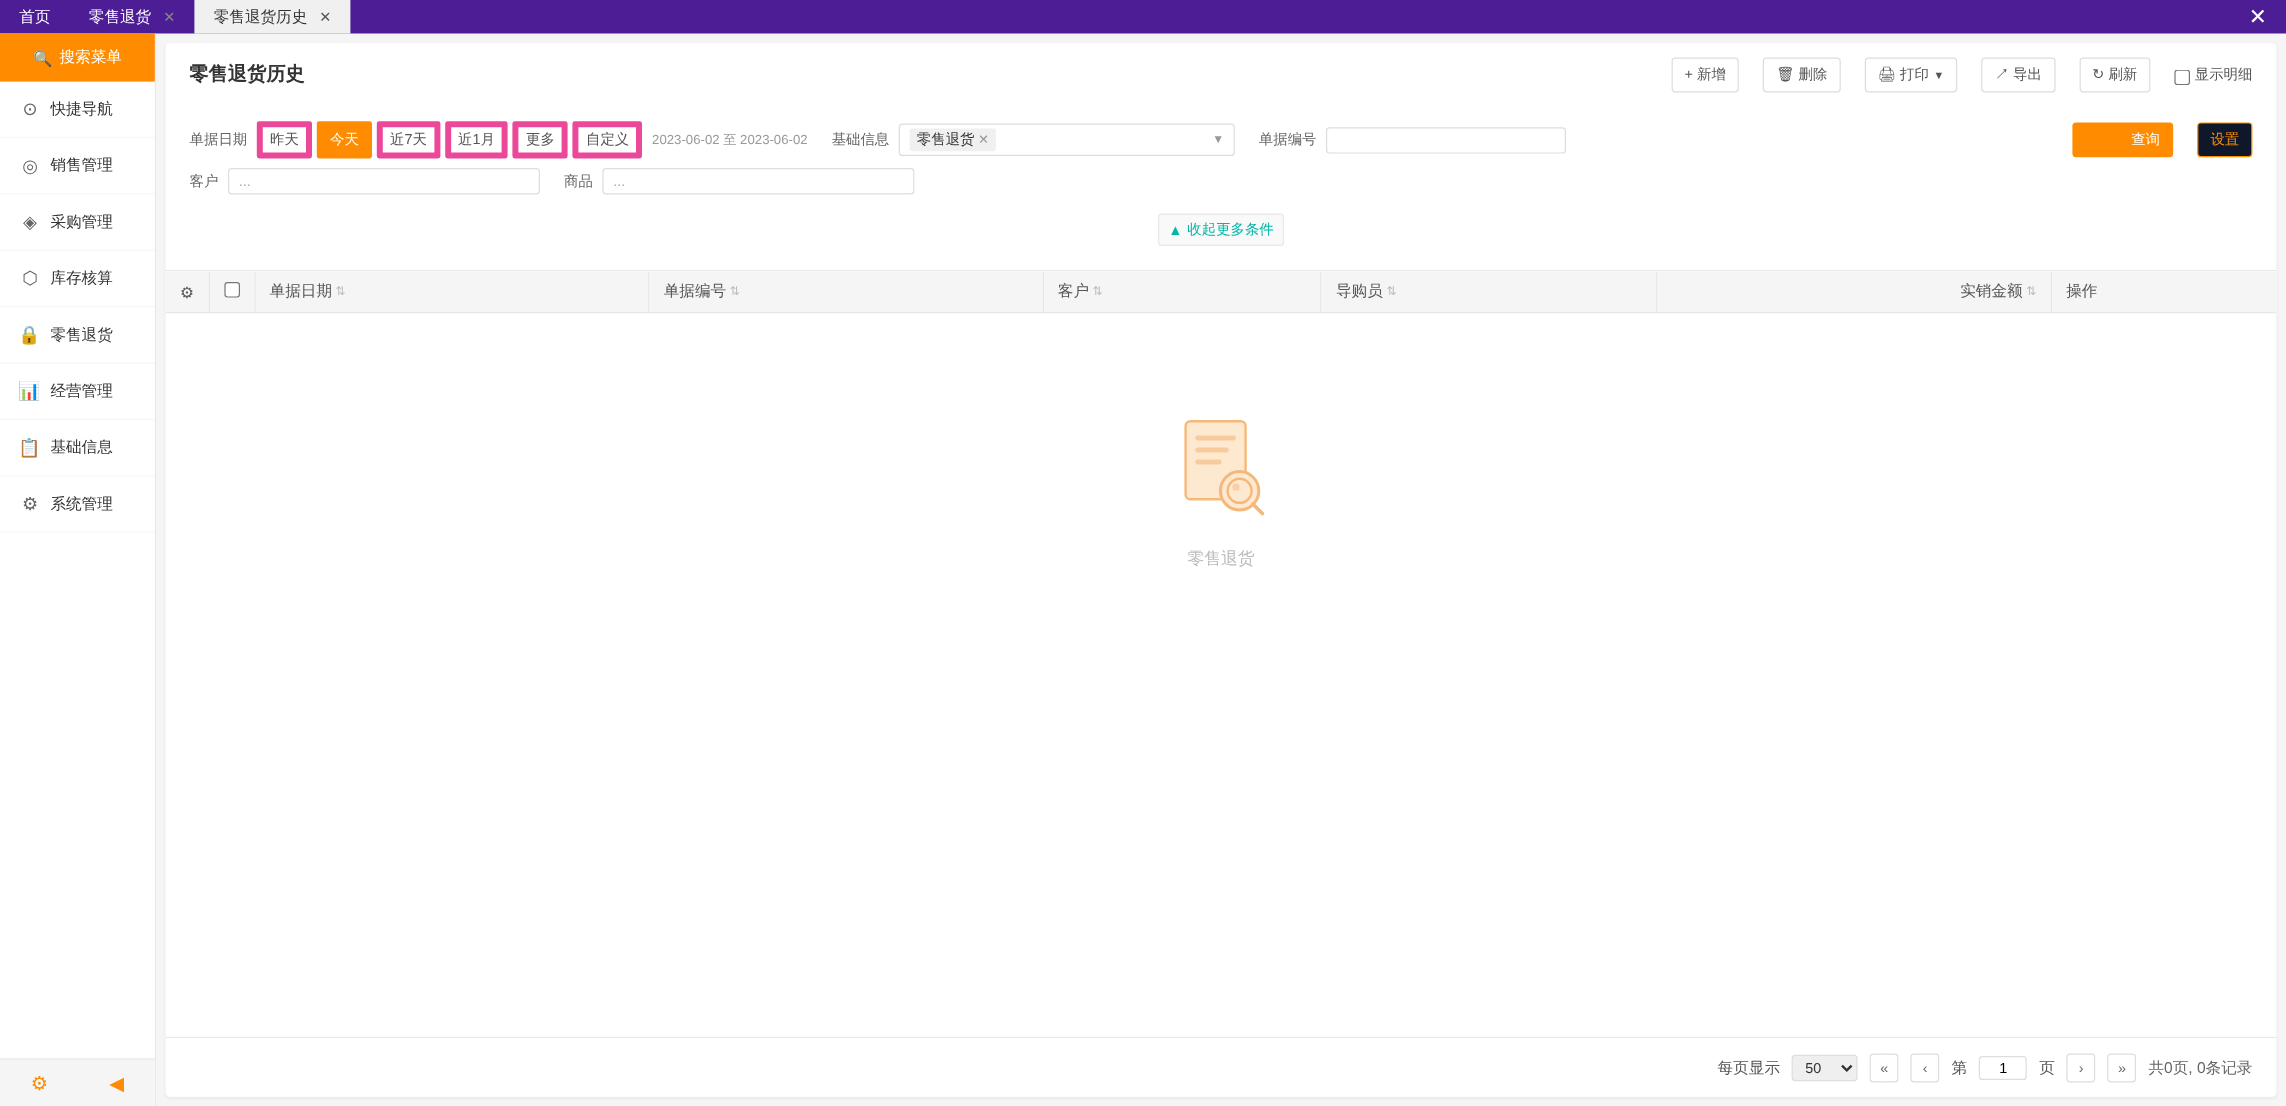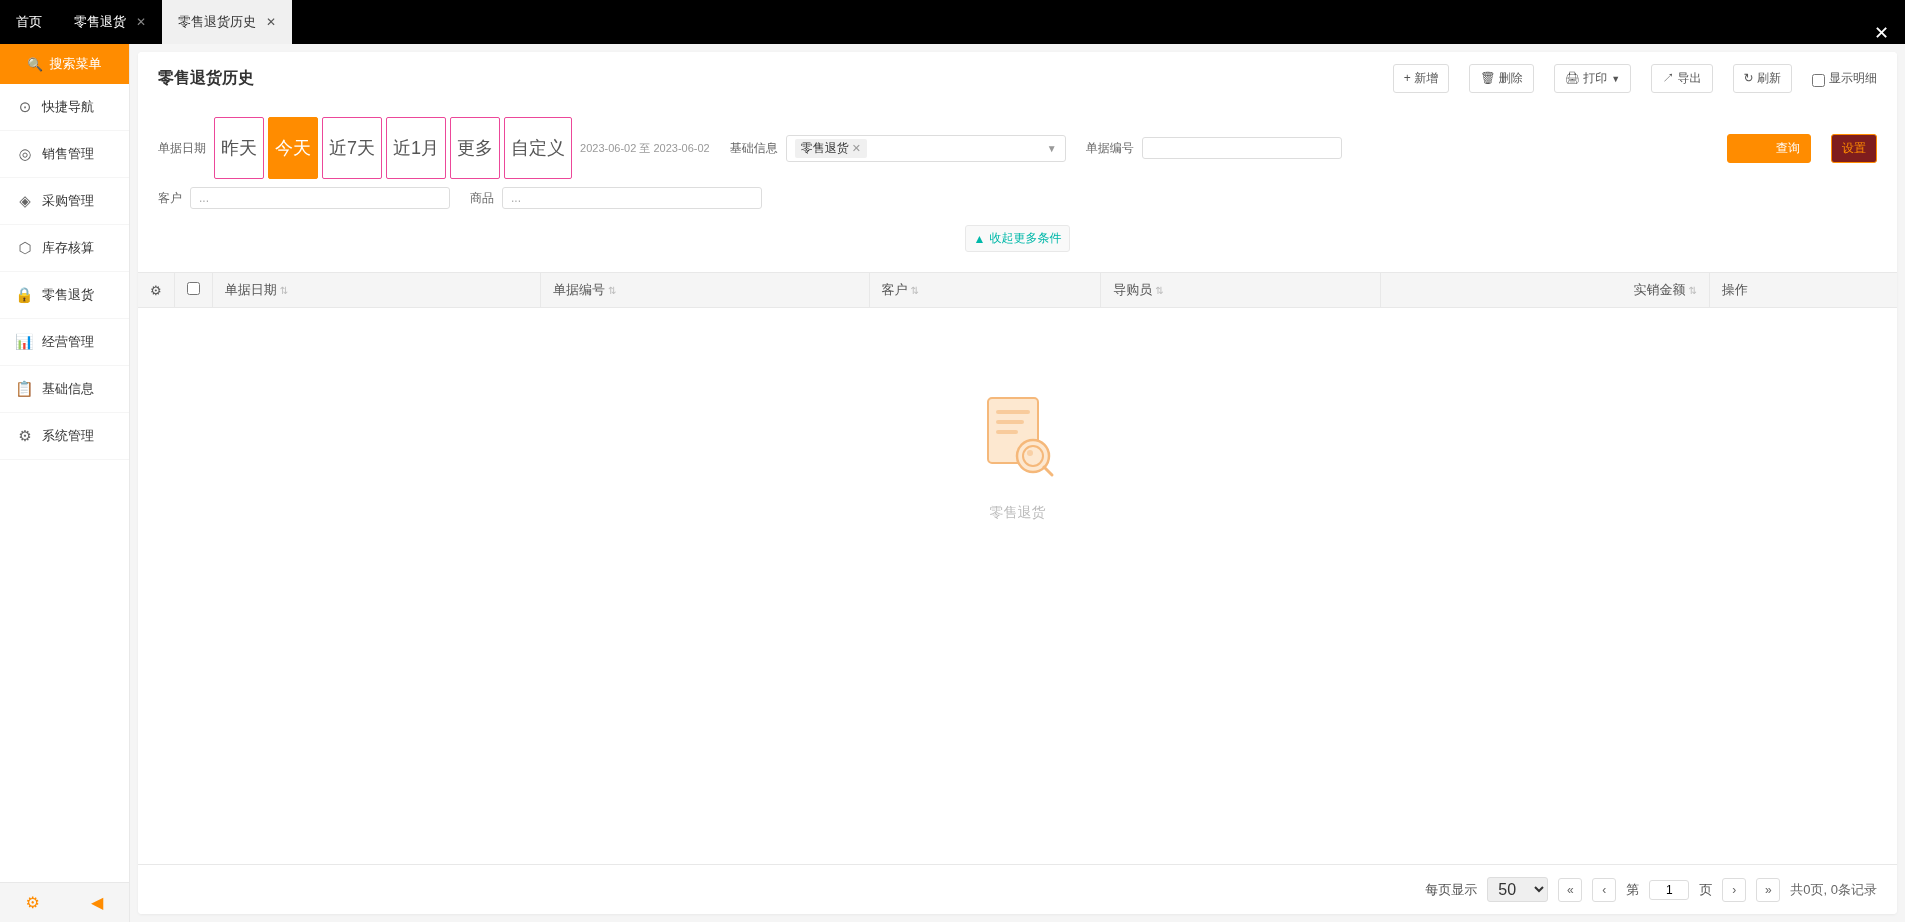--- a/index.html
+++ b/index.html
@@ -1,23 +1,23 @@
 <!DOCTYPE html>
 <html><head>
   <meta charset="utf-8">
   <style>
     * { box-sizing: border-box; margin: 0; padding: 0; font-family: 'Microsoft YaHei', Arial, sans-serif; }
     body { width: 1905px; height: 922px; overflow: hidden; background: #f5f5f5; display: flex; flex-direction: column; }
 
     
     .top-bar {
-      height: 44px;
-      background: #000000;
-      display: flex;
-      align-items: flex-end;
+      height: 28px;
+      background: #4c1d95;
+      display: flex;
+      align-items: center;
       flex-shrink: 0;
     }
     .top-bar-tabs {
       display: flex;
       align-items: stretch;
       height: 100%;
       flex: 1;
     }
     .tab-item {
       display: flex;
@@ -157,21 +157,21 @@
       cursor: pointer;
       white-space: nowrap;
     }
     .toolbar-btn.primary {
       background: #ff8c00;
       border-color: #ff8c00;
       color: #fff;
       padding-left: 48px;
     }
     .toolbar-btn.orange-outline {
-      background: #7f1d1d;
+      background: #0f172a;
       border-color: #ff8c00;
       color: #ff8c00;
     }
     .checkbox-show {
       display: flex;
       align-items: flex-end;
       gap: 4px;
       font-size: 12px;
       color: #555;
     }
@@ -198,25 +198,25 @@
       white-space: nowrap;
       font-size: 12px;
       color: #666;
     }
     .date-filter {
       display: flex;
       align-items: center;
       gap: 4px;
     }
     .date-btn {
-      padding: 18px 6px;
-      border: 1px solid #ec4899;
+      padding: 2px 6px;
+      border: 5px solid #ec4899;
       border-radius: 2px;
       background: #fff;
-      font-size: 18px;
+      font-size: 12px;
       color: #555;
       cursor: pointer;
     }
     .date-btn.active {
       background: #ff8c00;
       border-color: #ff8c00;
       color: #fff;
     }
     .date-range {
       font-size: 11px;
@@ -335,21 +335,21 @@
       padding: 0 20px;
       gap: 10px;
       font-size: 13px;
       color: #555;
       flex-shrink: 0;
     }
     .page-size-select {
       border: 1px solid #ddd;
       border-radius: 3px;
       padding: 2px 6px;
-      font-size: 16px;
+      font-size: 12px;
       color: #333;
     }
     .page-nav-btn {
       width: 24px;
       height: 24px;
       border: 1px solid #ddd;
       border-radius: 3px;
       background: #fff;
       cursor: pointer;
       display: flex;

